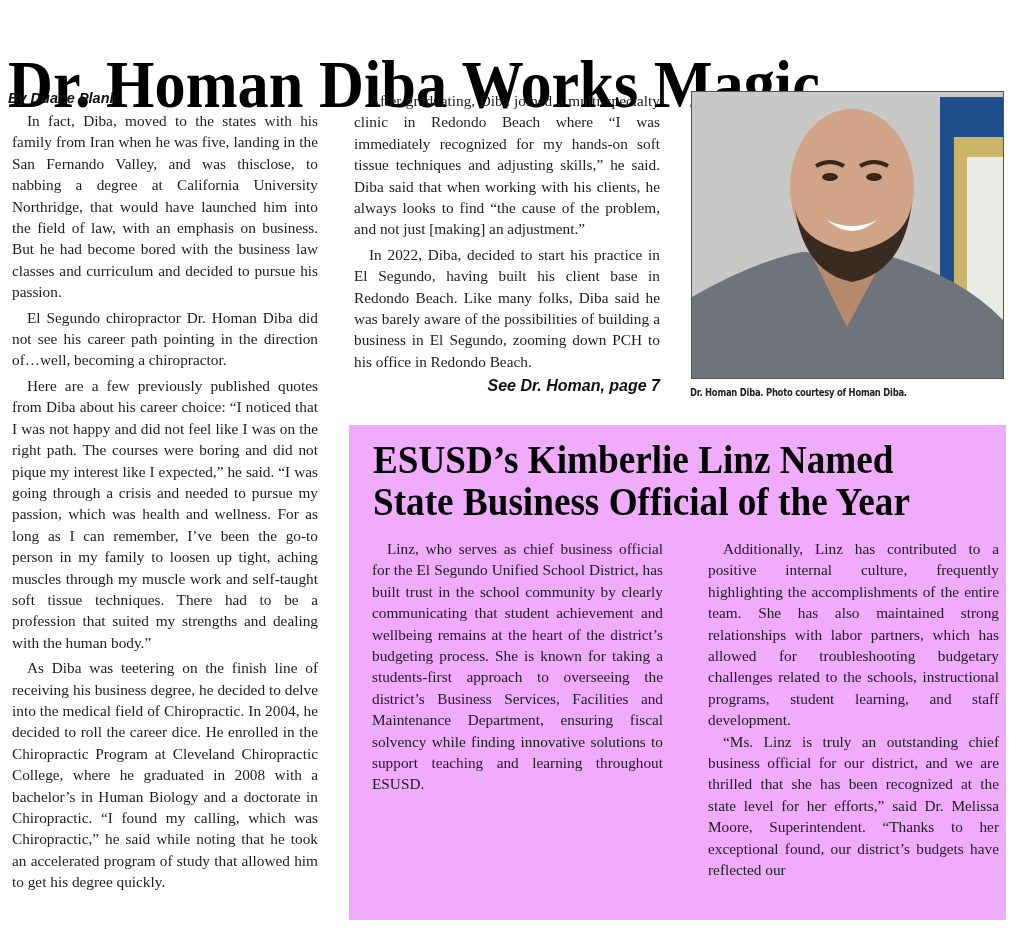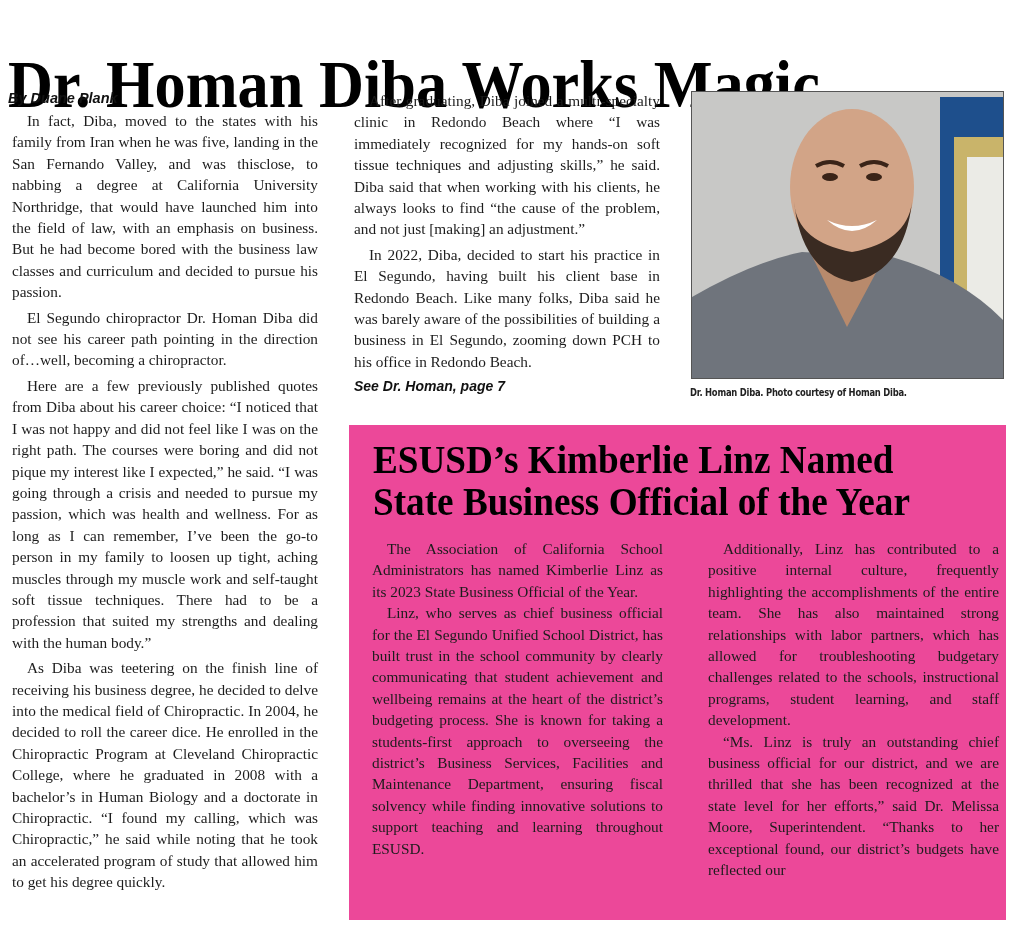--- a/index.html
+++ b/index.html
@@ -10,28 +10,28 @@
               font-size: 67px; line-height: 86px; letter-spacing: 0px;
               color: #000; white-space: nowrap; transform: scaleX(0.93); transform-origin: left top; }
   .byline { position: absolute; left: 8px; top: 89px; font-family: "Liberation Sans", sans-serif;
             font-weight: bold; font-size: 14.5px; line-height: 18px; color: #111; font-style: italic; }
   .col { position: absolute; font-size: 15.3px; line-height: 21.4px; text-align: justify;
          color: #1c1c1c; }
   .col p { margin: 4px; text-indent: 15px; }
   .col1 { left: 8px; top: 106px; width: 314px; }
   .col2 { left: 350px; top: 86px; width: 314px; }
   .jump { font-family: "Liberation Sans", sans-serif; font-weight: bold; font-style: italic;
-          font-size: 14px; text-align: left; line-height: 20px; color: #111; text-indent: 0 !important; }
+          font-size: 16px; text-align: right; line-height: 20px; color: #111; text-indent: 0 !important; }
   .photo { position: absolute; left: 691px; top: 91px; width: 313px; height: 288px;
            border: 1px solid #555; box-sizing: border-box; overflow: hidden; background: #c9c9c7; }
   .caption { position: absolute; left: 690px; top: 386px; font-family: "DejaVu Sans", sans-serif;
              font-size: 10.5px; font-weight: bold; color: #222; letter-spacing: -0.3px;
              transform: scaleX(0.8); transform-origin: left top; white-space: nowrap; }
   .box { position: absolute; left: 349px; top: 425px; width: 657px; height: 495px;
-         background: #ec4899; }
+         background: #f0abfc; }
   .box-title { position: absolute; left: 24px; top: 14px; font-weight: bold; font-size: 40px;
                line-height: 42px; color: #000; white-space: nowrap;
                transform: scaleX(0.93); transform-origin: left top; }
   .bcol { position: absolute; font-size: 15.3px; line-height: 21.4px; text-align: justify; color: #1c1c1c; }
   .bcol p { margin: 0; text-indent: 15px; }
   .bcol1 { left: 23px; top: 113px; width: 291px; }
   .bcol2 { left: 359px; top: 113px; width: 291px; }
 </style>
 </head>
 <body>
@@ -70,20 +70,19 @@
   </svg>
 </div>
 <div class="caption">Dr. Homan Diba. Photo courtesy of Homan Diba.</div>
 
 <div class="box">
   <div class="box-title">
     <div>ESUSD’s Kimberlie Linz Named</div>
     <div>State Business Official of the Year</div>
   </div>
   <div class="bcol bcol1">
-    <p>The Association of California School Administrators has named Kimberlie Linz as its 2023 State Business Official of the Year.</p>
     <p>Linz, who serves as chief business official for the El Segundo Unified School District, has built trust in the school community by clearly communicating that student achievement and wellbeing remains at the heart of the district’s budgeting process. She is known for taking a students-first approach to overseeing the district’s Business Services, Facilities and Maintenance Department, ensuring fiscal solvency while finding innovative solutions to support teaching and learning throughout ESUSD.</p>
   </div>
   <div class="bcol bcol2">
     <p>Additionally, Linz has contributed to a positive internal culture, frequently highlighting the accomplishments of the entire team. She has also maintained strong relationships with labor partners, which has allowed for troubleshooting budgetary challenges related to the schools, instructional programs, student learning, and staff development.</p>
     <p>“Ms. Linz is truly an outstanding chief business official for our district, and we are thrilled that she has been recognized at the state level for her efforts,” said Dr. Melissa Moore, Superintendent. “Thanks to her exceptional found, our district’s budgets have reflected our</p>
   </div>
 </div>
 
 </body></html>

